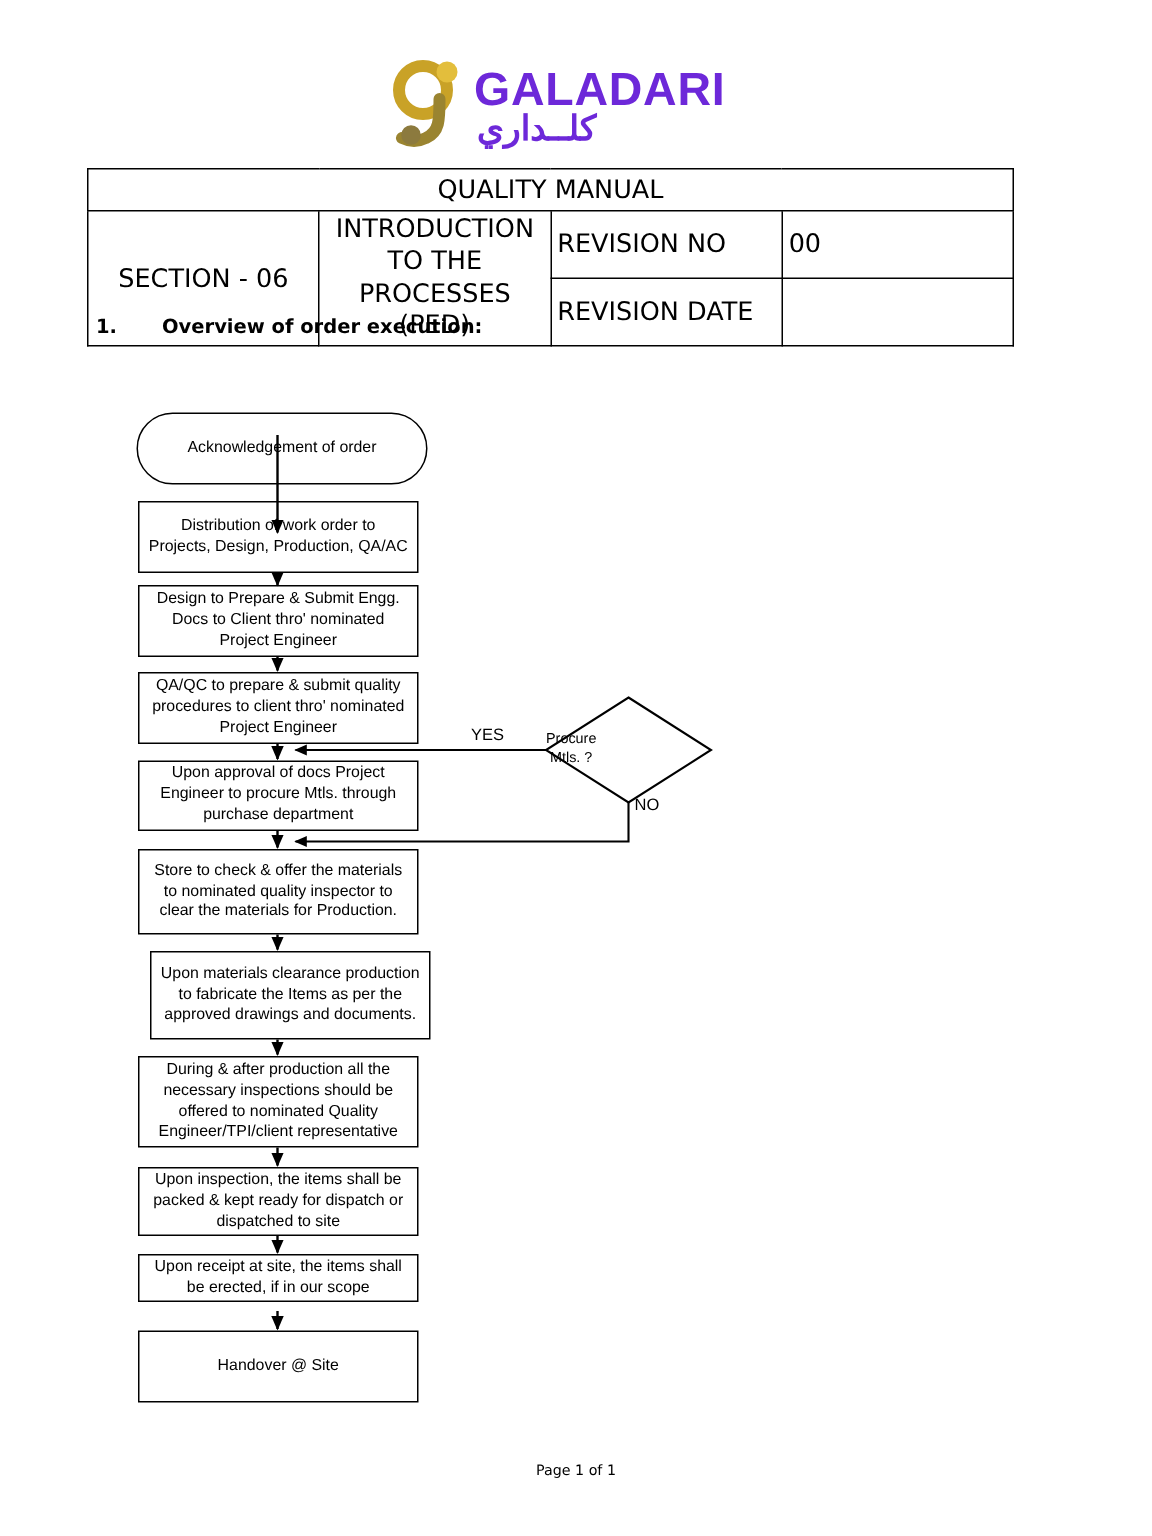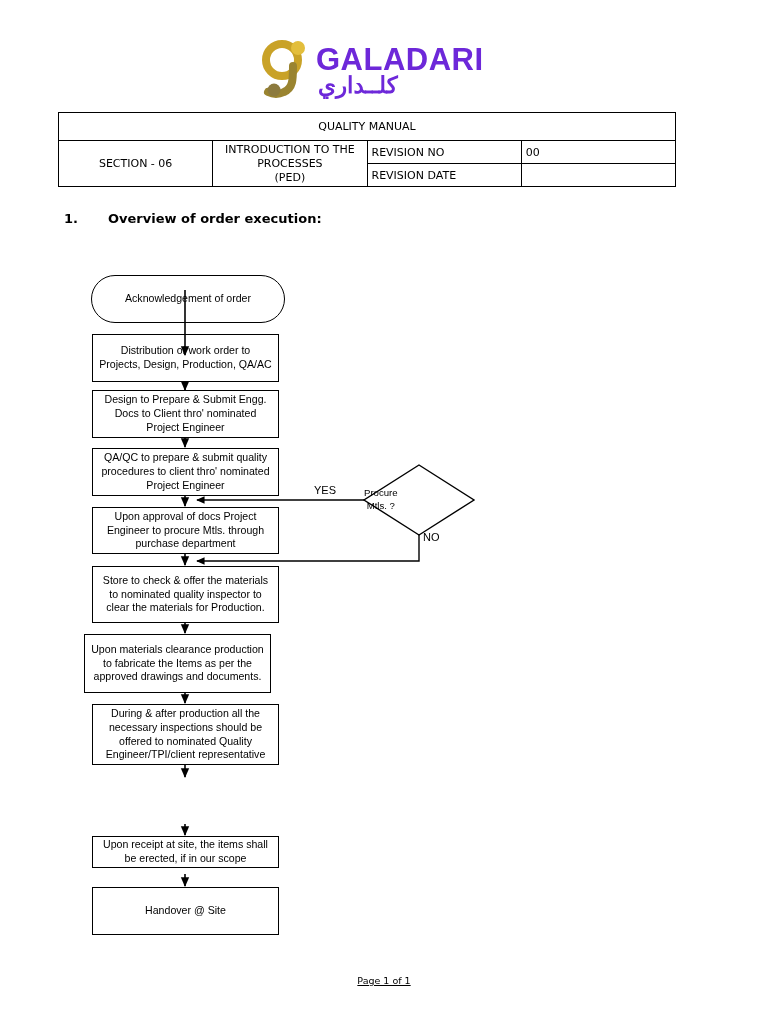--- a/index.html
+++ b/index.html
@@ -59,21 +59,21 @@
   #header-table {
     position: absolute;
     left: 58px;
     top: 112px;
     width: 618px;
     border-collapse: collapse;
     table-layout: fixed;
   }
   #header-table td {
     border: 1px solid #000;
-    font-size: 11px;
+    font-size: 17px;
     padding: 2px 4px;
     vertical-align: middle;
     font-family: "DejaVu Sans", sans-serif;
   }
   .hdr-title {
     text-align: center;
     height: 23px;
   }
   .hdr-section {
     text-align: center;
@@ -151,21 +151,20 @@
   }
 
   #footer {
     position: absolute;
     left: 0;
     top: 975px;
     width: 768px;
     text-align: center;
     font-size: 9.5px;
     font-family: "DejaVu Sans", sans-serif;
-    text-decoration: underline;
   }
 </style>
 </head>
 <body>
 
 <div id="logo-block">
   <svg id="logo-mark" viewBox="0 0 46 64">
     <circle cx="20" cy="20" r="16" fill="none" stroke="#C9A227" stroke-width="8"></circle>
     <circle cx="36" cy="8" r="7" fill="#E3BE3C"></circle>
     <path d="M31 26 C31 40 31 48 22 52 C16 55 10 54 6 52" fill="none" stroke="#9A8430" stroke-width="8" stroke-linecap="round"></path>
@@ -251,36 +250,39 @@
   </div>
 
   <div class="node" style="left:65px; top:390px; width:187px; height:48px;justify-content:flex-end;">
     <span>Design to Prepare &amp; Submit Engg. Docs to Client thro' nominated Project Engineer</span>
   </div>
 
   <div class="node" style="left:65px; top:448px; width:187px; height:48px;">
     <span>QA/QC to prepare &amp; submit quality procedures to client thro' nominated Project Engineer</span>
   </div>
 
-  <div class="node" style="left:65px; top:507px; width:187px; height:47px;">
+  <div class="node" style="left:65px; top:507px; width:187px; height:47px;align-items:flex-end;">
     <span>Upon approval of docs Project Engineer to procure Mtls. through purchase department</span>
   </div>
 
   <div class="node" style="left:65px; top:566px; width:187px; height:57px;">
     <span>Store to check &amp; offer the materials to nominated quality inspector to clear the materials for Production.</span>
   </div>
 
-  <div class="node" style="left:57px; top:634px; width:187px; height:59px;">
+  <div class="node" style="left:73px; top:634px; width:187px; height:59px;">
     <span>Upon materials clearance production to fabricate the Items as per the approved drawings and documents.</span>
   </div>
 
   <div class="node" style="left:65px; top:704px; width:187px; height:61px;">
     <span>During &amp; after production all the necessary inspections should be offered to nominated Quality Engineer/TPI/client representative</span>
   </div>
 
+  <div class="node" style="left:65px; top:778px; width:187px; height:46px;">
+    <span>Upon inspection, the items shall be packed &amp; kept ready for dispatch or dispatched to site</span>
+  </div>
 
   <div class="node" style="left:65px; top:836px; width:187px; height:32px;">
     <span>Upon receipt at site, the items shall be erected, if in our scope</span>
   </div>
 
   <div class="node" style="left:65px; top:887px; width:187px; height:48px;">
     <span>Handover @ Site</span>
   </div>
 
   <div class="diamond-wrap" style="left:337px; top:465px; width:110px; height:70px;">

